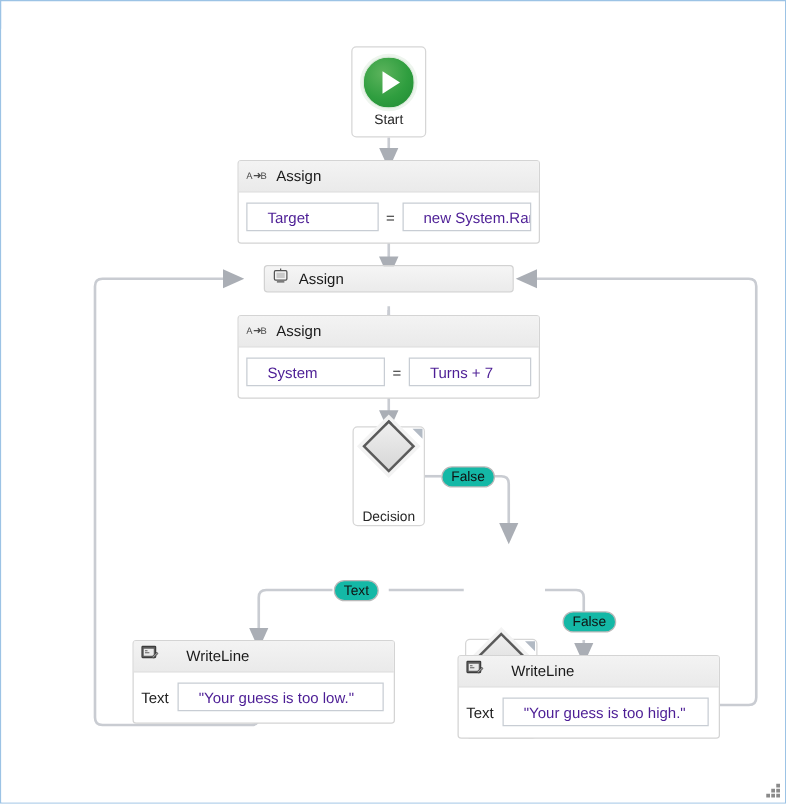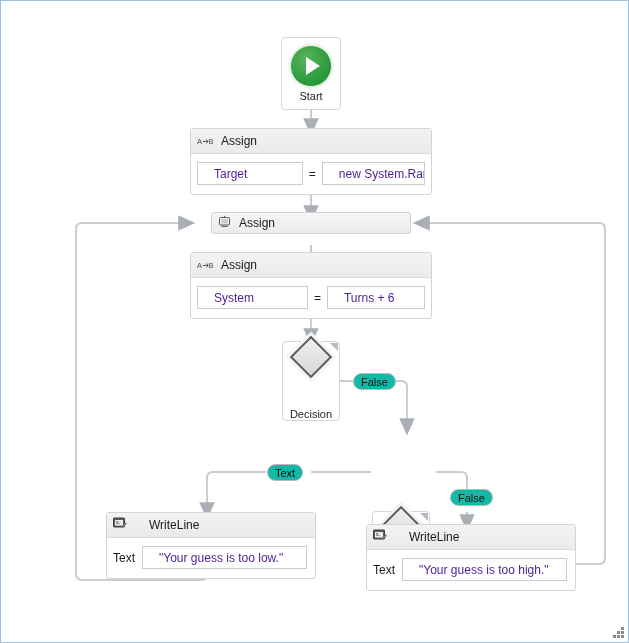--- a/index.html
+++ b/index.html
@@ -189,21 +189,21 @@
             <text x="0" y="8" font-family="Liberation Sans, sans-serif" font-size="7.5" fill="#4a4a4a">A</text>
             <path d="M6,5.4 L11,5.4 M9.3,3.6 L11.2,5.4 L9.3,7.2" stroke="#4a4a4a" stroke-width="1" fill="none"></path>
             <text x="11.4" y="8" font-family="Liberation Sans, sans-serif" font-size="7.5" fill="#4a4a4a">B</text>
           </svg>
         </span>
         <span class="lbl">Assign</span>
       </div>
       <div class="act-body">
         <div class="fld" style="width:118px;">System</div>
         <span class="eq">=</span>
-        <div class="fld" style="width:104px;">Turns + 6</div>
+        <div class="fld" style="width:104px;">Turns + 7</div>
       </div>
     </div>
 
     <div class="node dec-box" style="left:281px;top:318px;">
       <span class="dec-corner"></span>
       <div class="diamond"></div>
       <div class="node-caption">Decision</div>
     </div>
 
     <div class="node dec-box" style="left:371px;top:408px;">

